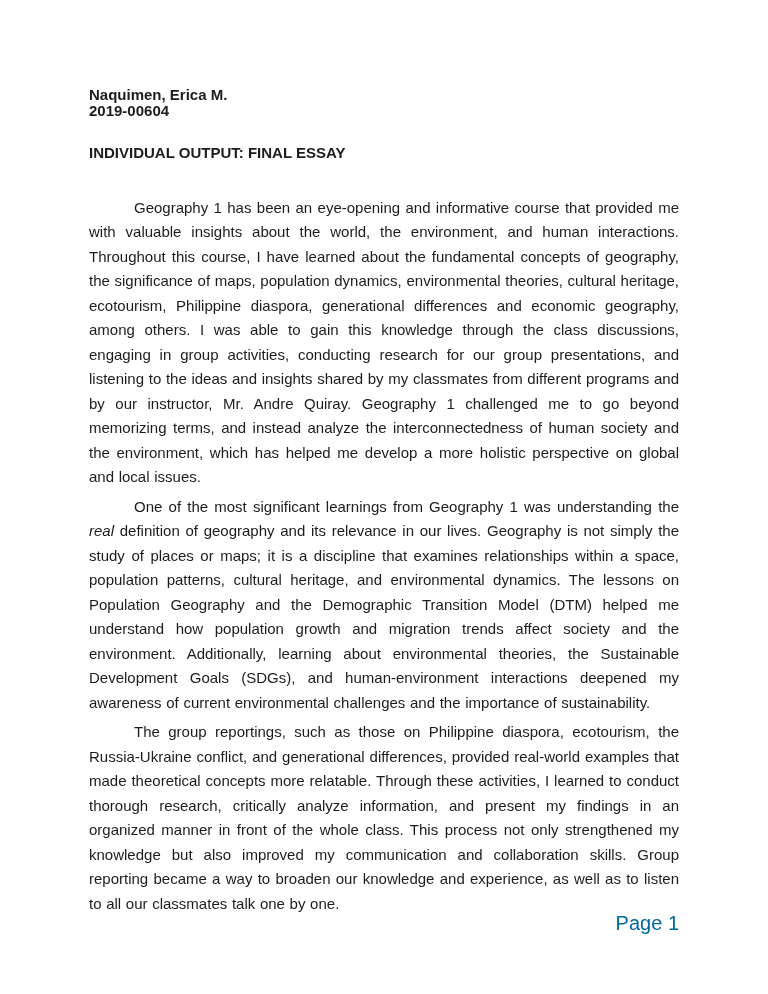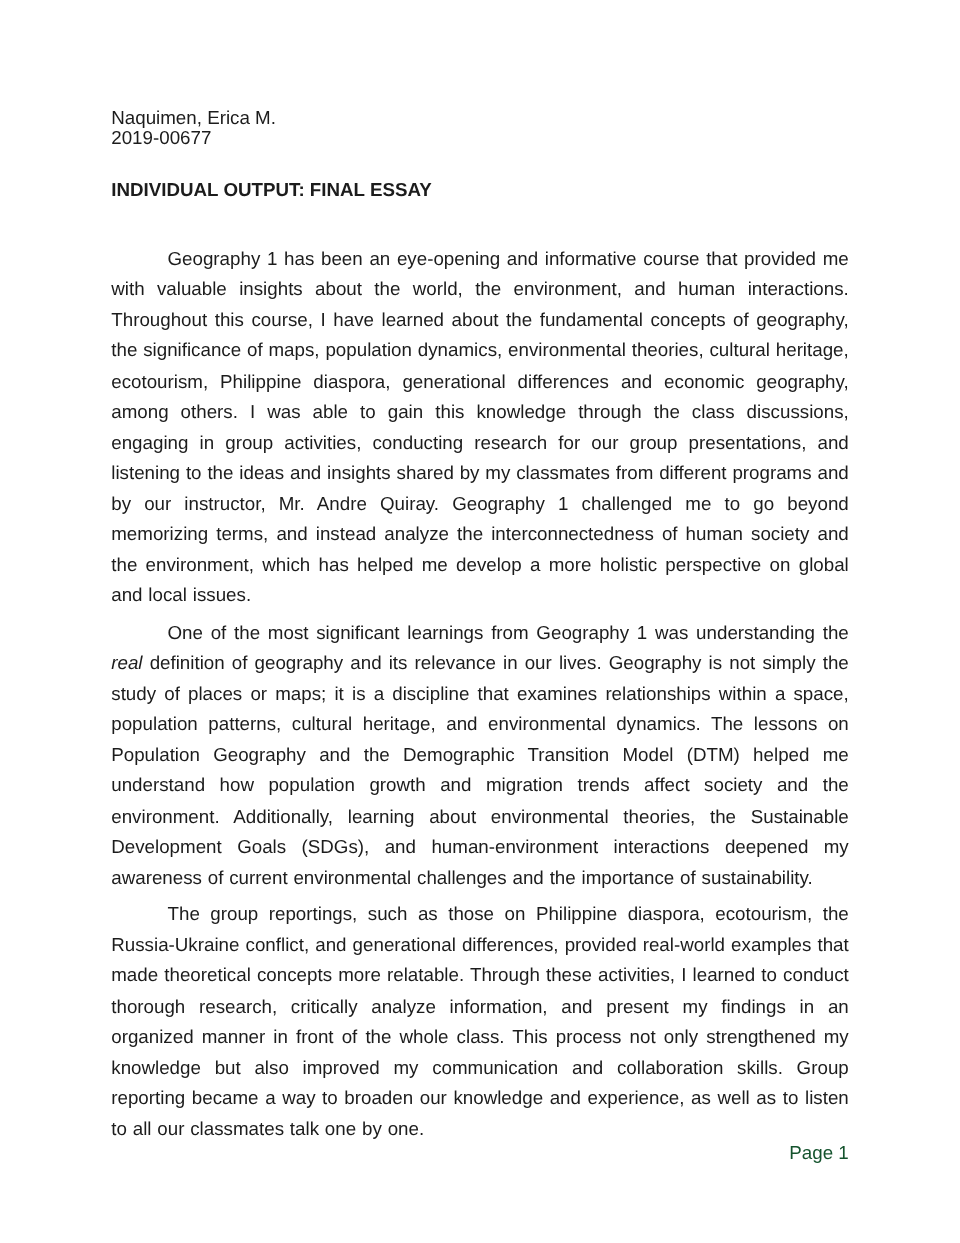--- a/index.html
+++ b/index.html
@@ -17,21 +17,21 @@
     color: #1c1c1c;
   }
   .content {
     position: absolute;
     left: 89px;
     top: 87px;
     width: 590px;
   }
   .header-block {
     font-size: 15px;
-    font-weight: 400;
+    font-weight: 700;
     line-height: 16.4px;
     text-align: left;
   }
   .title-block {
     margin-top: 20px;
     text-align: left;
     font-size: 15px;
     font-weight: 700;
     line-height: 26px;
   }
@@ -49,35 +49,35 @@
   .essay p:last-child {
     margin-bottom: 4px;
   }
   .italic-word {
     font-style: italic;
   }
   .page-footer {
     position: absolute;
     top: 914px;
     right: 89px;
-    font-size: 15px;
+    font-size: 20px;
     line-height: 18px;
-    color: #14532d;
+    color: #0369a1;
   }
 </style>
 </head>
 <body>
 
 <div class="page">
 
   <div class="content">
 
     <div class="header-block">
       <div>Naquimen, Erica M.</div>
-      <div>2019-00677</div>
+      <div>2019-00604</div>
     </div>
 
     <div class="title-block">
       <div>INDIVIDUAL OUTPUT: FINAL ESSAY</div>
     </div>
 
     <div class="essay">
       <p>Geography 1 has been an eye-opening and informative course that provided me with valuable insights about the world, the environment, and human interactions. Throughout this course, I have learned about the fundamental concepts of geography, the significance of maps, population dynamics, environmental theories, cultural heritage, ecotourism, Philippine diaspora, generational differences and economic geography, among others. I was able to gain this knowledge through the class discussions, engaging in group activities, conducting research for our group presentations, and listening to the ideas and insights shared by my classmates from different programs and by our instructor, Mr. Andre Quiray. Geography 1 challenged me to go beyond memorizing terms, and instead analyze the interconnectedness of human society and the environment, which has helped me develop a more holistic perspective on global and local issues.</p>
 
       <p><span>One of the most significant learnings from Geography 1 was understanding the </span><span class="italic-word">real</span><span> definition of geography and its relevance in our lives. Geography is not simply the study of places or maps; it is a discipline that examines relationships within a space, population patterns, cultural heritage, and environmental dynamics. The lessons on Population Geography and the Demographic Transition Model (DTM) helped me understand how population growth and migration trends affect society and the environment. Additionally, learning about environmental theories, the Sustainable Development Goals (SDGs), and human-environment interactions deepened my awareness of current environmental challenges and the importance of sustainability.</span></p>

